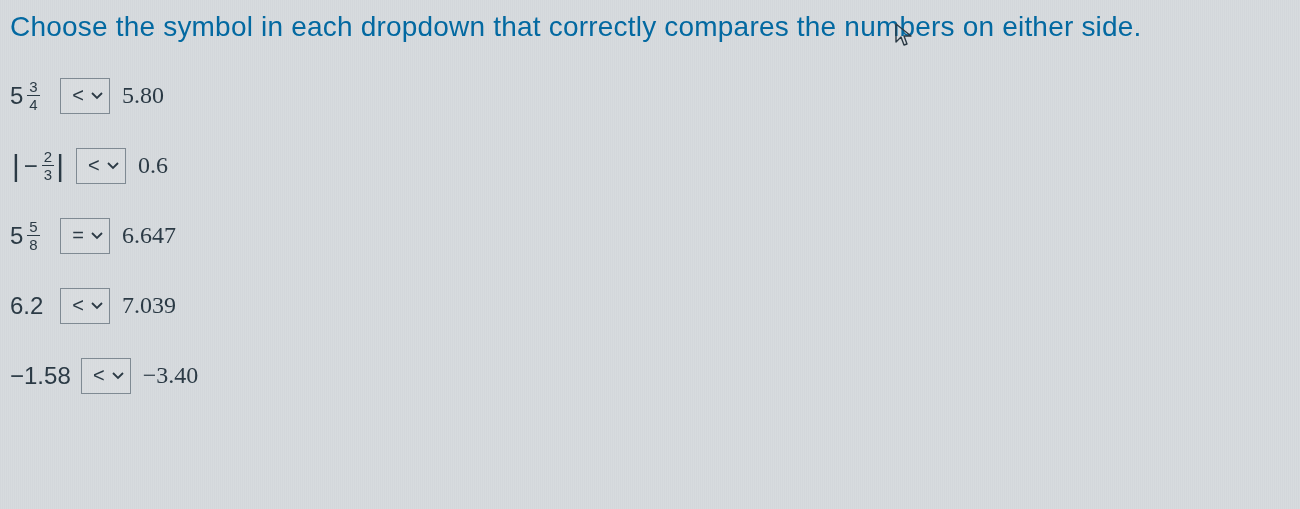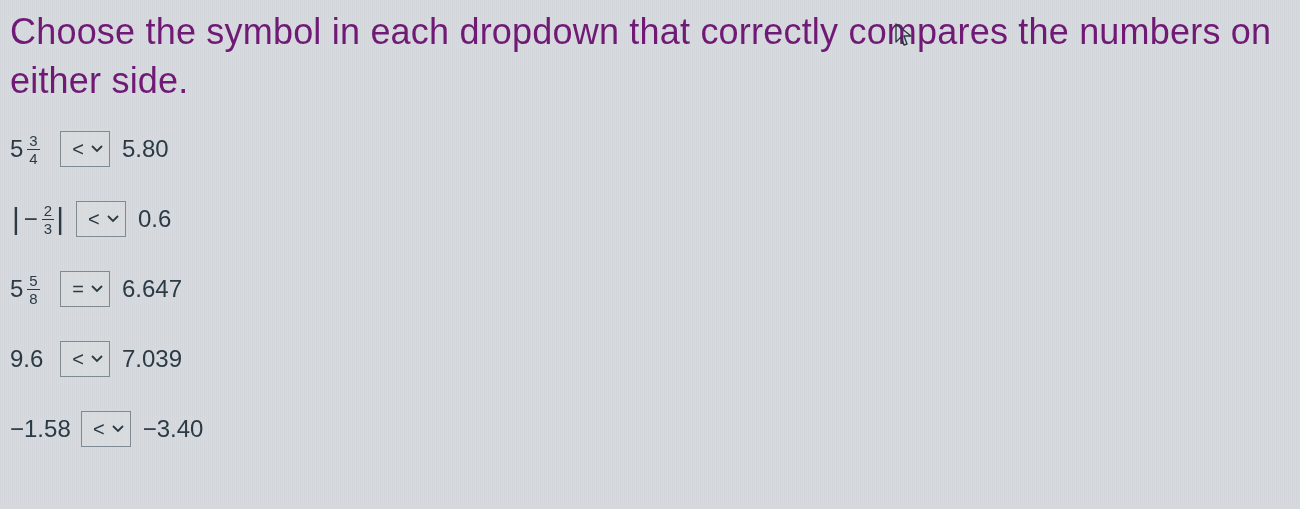--- a/index.html
+++ b/index.html
@@ -6,24 +6,24 @@
   html, body { width: 1300px; height: 509px; }
   body {
     font-family: "Helvetica Neue", Arial, sans-serif;
     background: repeating-linear-gradient(90deg, #d3d7db 0px, #d3d7db 1px, #d7dbde 1px, #d7dbde 2px);
     color: #2b3a45;
     padding: 8px 10px;
     position: relative;
     overflow: hidden;
   }
   .prompt {
-    font-size: 36px;
+    font-size: 28px;
     line-height: 1.35;
-    color: #701a75;
-    margin-bottom: 20px;
+    color: #0369a1;
+    margin-bottom: 26px;
     letter-spacing: 0.2px;
   }
   .rows { display: flex; flex-direction: column; gap: 22px; }
   .row {
     display: flex;
     align-items: center;
     gap: 10px;
     font-size: 24px;
     color: #2b3a45;
     height: 48px;
@@ -51,21 +51,21 @@
     border: 1px solid #7f8a93;
     background: rgba(255,255,255,0.08);
     padding: 4px 6px 4px 10px;
     height: 36px;
     cursor: pointer;
     user-select: none;
   }
   .dropdown .sym { font-size: 20px; color: #2b3a45; min-width: 14px; text-align: center; }
   .dropdown .chev { display:inline-flex; align-items:center; }
   .dropdown .chev svg { width: 12px; height: 12px; }
-  .rhs { font-size: 24px; padding-left: 2px; }
+  .rhs { font-size: 24px; padding-left: 2px; font-family: Liberation Serif, serif; }
   .cursor { position: absolute; top: 22px; left: 894px; pointer-events: none; }
   .cursor svg { width: 20px; height: 26px; }
 </style>
 </head>
 <body>
 
 <div class="prompt">Choose the symbol in each dropdown that correctly compares the numbers on either side.</div>
 
 <div class="rows">
 
@@ -127,21 +127,21 @@
         <svg viewBox="0 0 12 12">
             <path d="M1 3 L6 8 L11 3" fill="none" stroke="#2b3a45" stroke-width="1.8"></path>
           </svg>
       </span>
     </span>
     <span class="rhs">6.647</span>
   </div>
 
   <div class="row">
     <span class="expr">
-      <span class="whole">9.6</span>
+      <span class="whole">6.2</span>
     </span>
     <span class="dropdown">
       <span class="sym">&lt;</span>
       <span class="chev">
         <svg viewBox="0 0 12 12">
             <path d="M1 3 L6 8 L11 3" fill="none" stroke="#2b3a45" stroke-width="1.8"></path>
           </svg>
       </span>
     </span>
     <span class="rhs">7.039</span>

